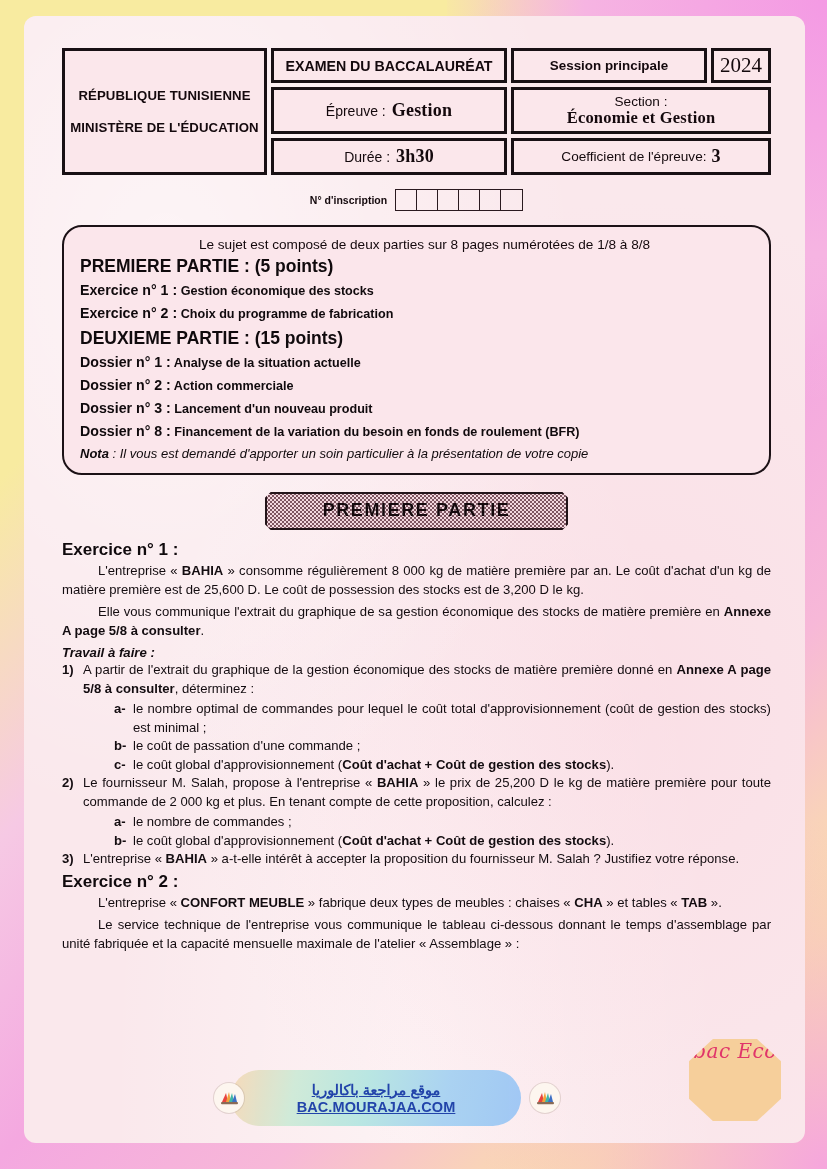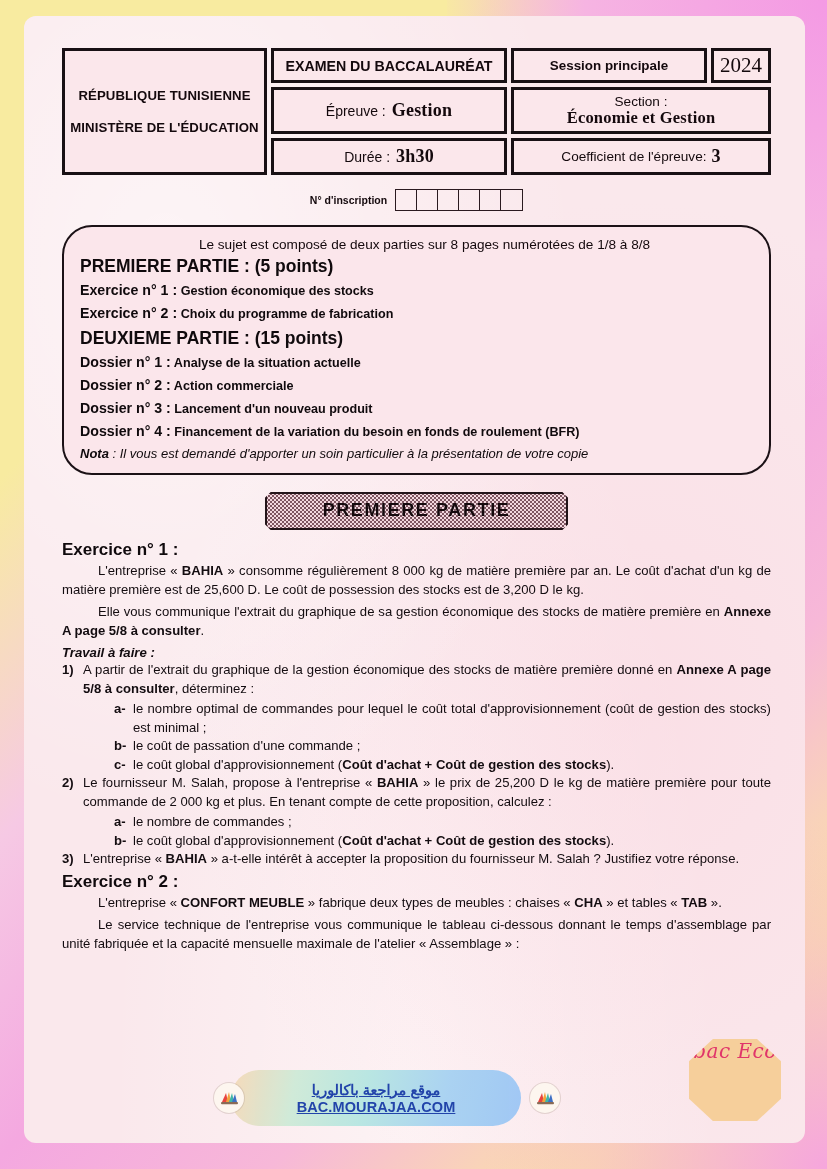--- a/index.html
+++ b/index.html
@@ -139,21 +139,21 @@
     display: block;
     width: 21px; height: 20px;
     border-right: 1.6px solid #2a1a20;
   }
   .inscr-boxes i:last-child { border-right: none; }
 
   
   .summary {
     margin-top: 14px;
     border: 2px solid #1b1116;
-    border-radius: 30px;
+    border-radius: 20px;
     padding: 10px 0 12px 16px;
     background: #fbe6eb;
   }
   .sum-intro {
     text-align: center;
     font-size: 13.6px;
     color: #14090d;
     margin-bottom: 4px;
   }
   .part-head {
@@ -402,21 +402,21 @@
       <div class="dossier">
         <span class="tag">Dossier n° 1 :</span><span> Analyse de la situation actuelle</span>
       </div>
       <div class="dossier">
         <span class="tag">Dossier n° 2 :</span><span> Action commerciale</span>
       </div>
       <div class="dossier">
         <span class="tag">Dossier n° 3 :</span><span> Lancement d'un nouveau produit</span>
       </div>
       <div class="dossier">
-        <span class="tag">Dossier n° 4 :</span><span> Financement de la variation du besoin en fonds de roulement (BFR)</span>
+        <span class="tag">Dossier n° 8 :</span><span> Financement de la variation du besoin en fonds de roulement (BFR)</span>
       </div>
 
       <div class="nota">
         <b>Nota</b><span> : Il vous est demandé d'apporter un soin particulier à la présentation de votre copie</span>
       </div>
     </div>
 
     <div class="banner-wrap">
       <div class="banner">
         <span class="brkt l"></span>

